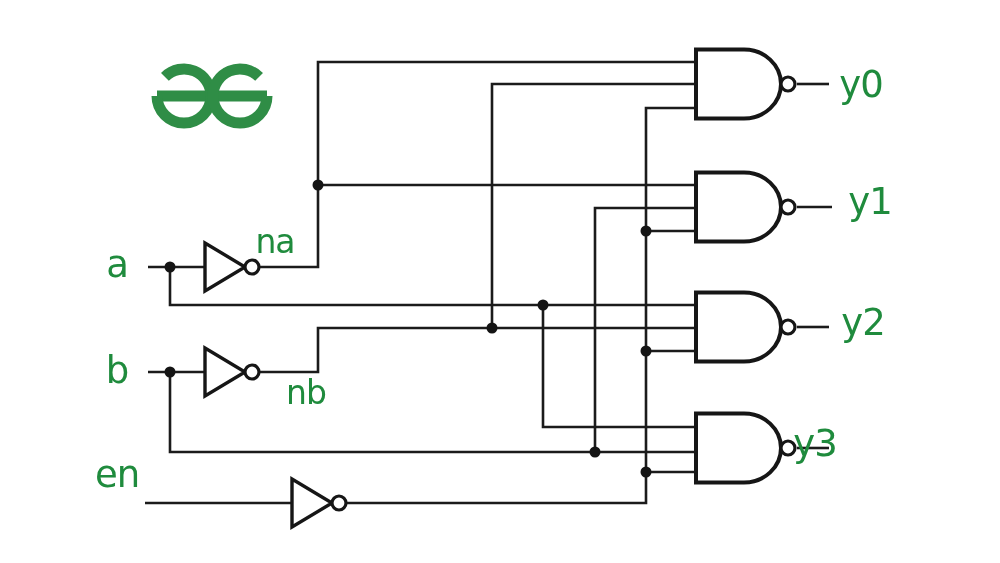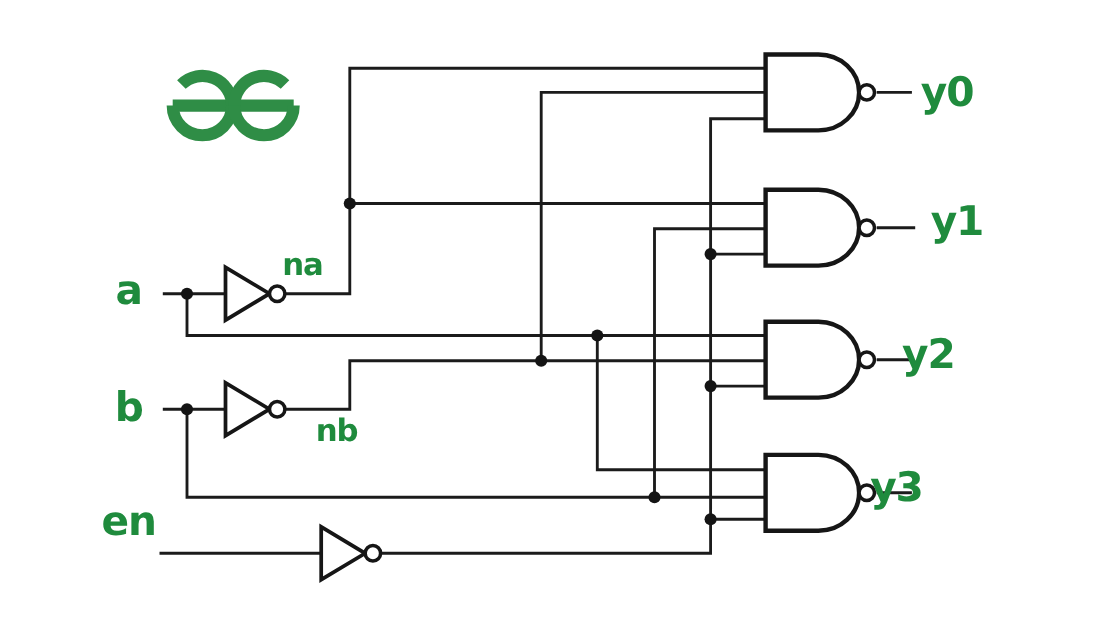--- a/index.html
+++ b/index.html
@@ -19,28 +19,28 @@
   svg{position:absolute;left:0;top:0;}
   .wire{fill:none;stroke:var(--wire);stroke-width:2.6;}
   .gate{fill:#ffffff;stroke:#161616;stroke-width:4;stroke-linejoin:miter;}
   .inv{fill:#ffffff;stroke:#161616;stroke-width:3.4;stroke-linejoin:miter;}
   .bubble{fill:#ffffff;stroke:#161616;stroke-width:3.2;}
   .dot{fill:#141414;stroke:none;}
   .logo-stroke{fill:none;stroke:var(--logo-green);stroke-width:11;stroke-linecap:butt;}
   .lbl{
     position:absolute;
     transform:translate(-50%,-50%);
-    font-weight:bold;
+    font-weight:normal;
     color:var(--green);
     letter-spacing:-1px;
     white-space:nowrap;
     line-height:1;
   }
   .big{font-size:37px;}
-  .small{font-size:28px;}
+  .small{font-size:33px;}
 </style>
 </head>
 <body>
 
 <div class="stage">
 
   <svg width="1000" height="563" viewBox="0 0 1000 563">
 
     <g>
       <path class="logo-stroke" d="M 157,96 L 267,96"></path>
@@ -99,15 +99,15 @@
       </g>
   </svg>
 
   <span class="lbl big" style="left:117px;top:264px">a</span>
   <span class="lbl big" style="left:117px;top:370px">b</span>
   <span class="lbl big" style="left:117px;top:474px">en</span>
   <span class="lbl small" style="left:275px;top:241px">na</span>
   <span class="lbl small" style="left:306px;top:392px">nb</span>
   <span class="lbl big" style="left:861px;top:84px">y0</span>
   <span class="lbl big" style="left:870px;top:201px">y1</span>
-  <span class="lbl big" style="left:844px;top:322px">y2</span>
+  <span class="lbl big" style="left:863px;top:322px">y2</span>
   <span class="lbl big" style="left:815px;top:443px">y3</span>
 </div>
 
 </body></html>

